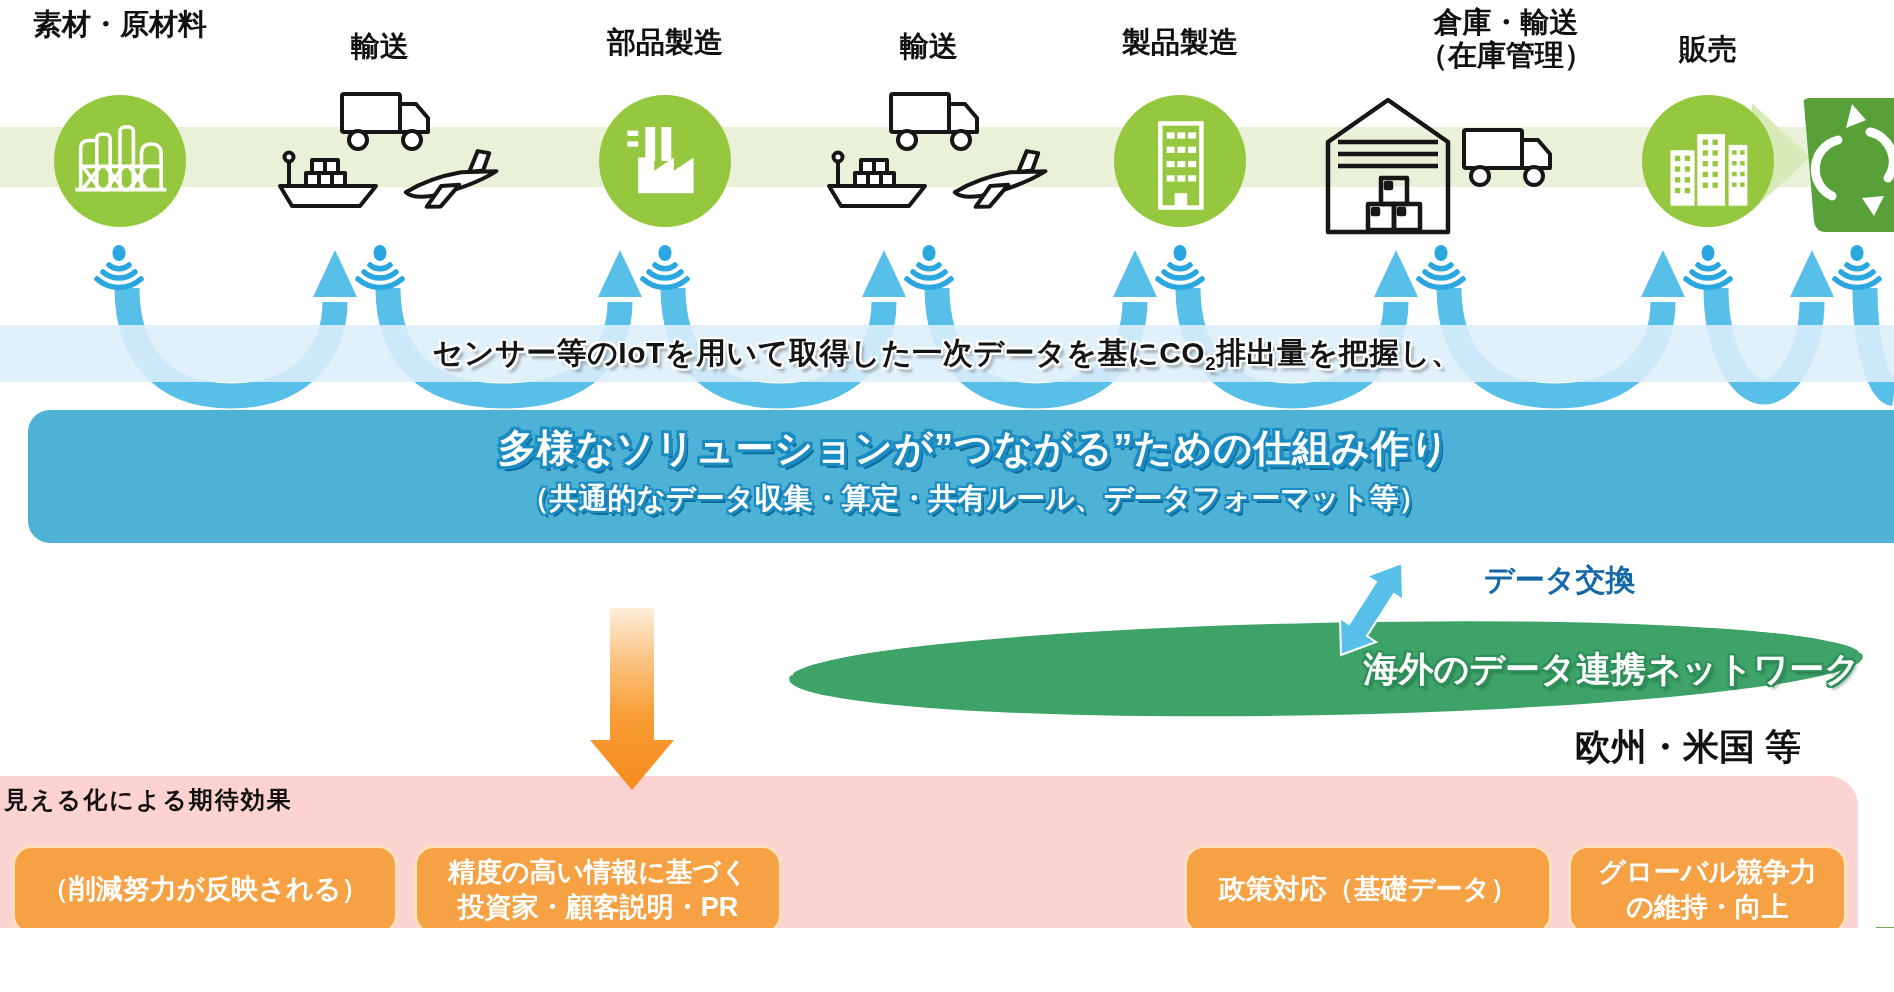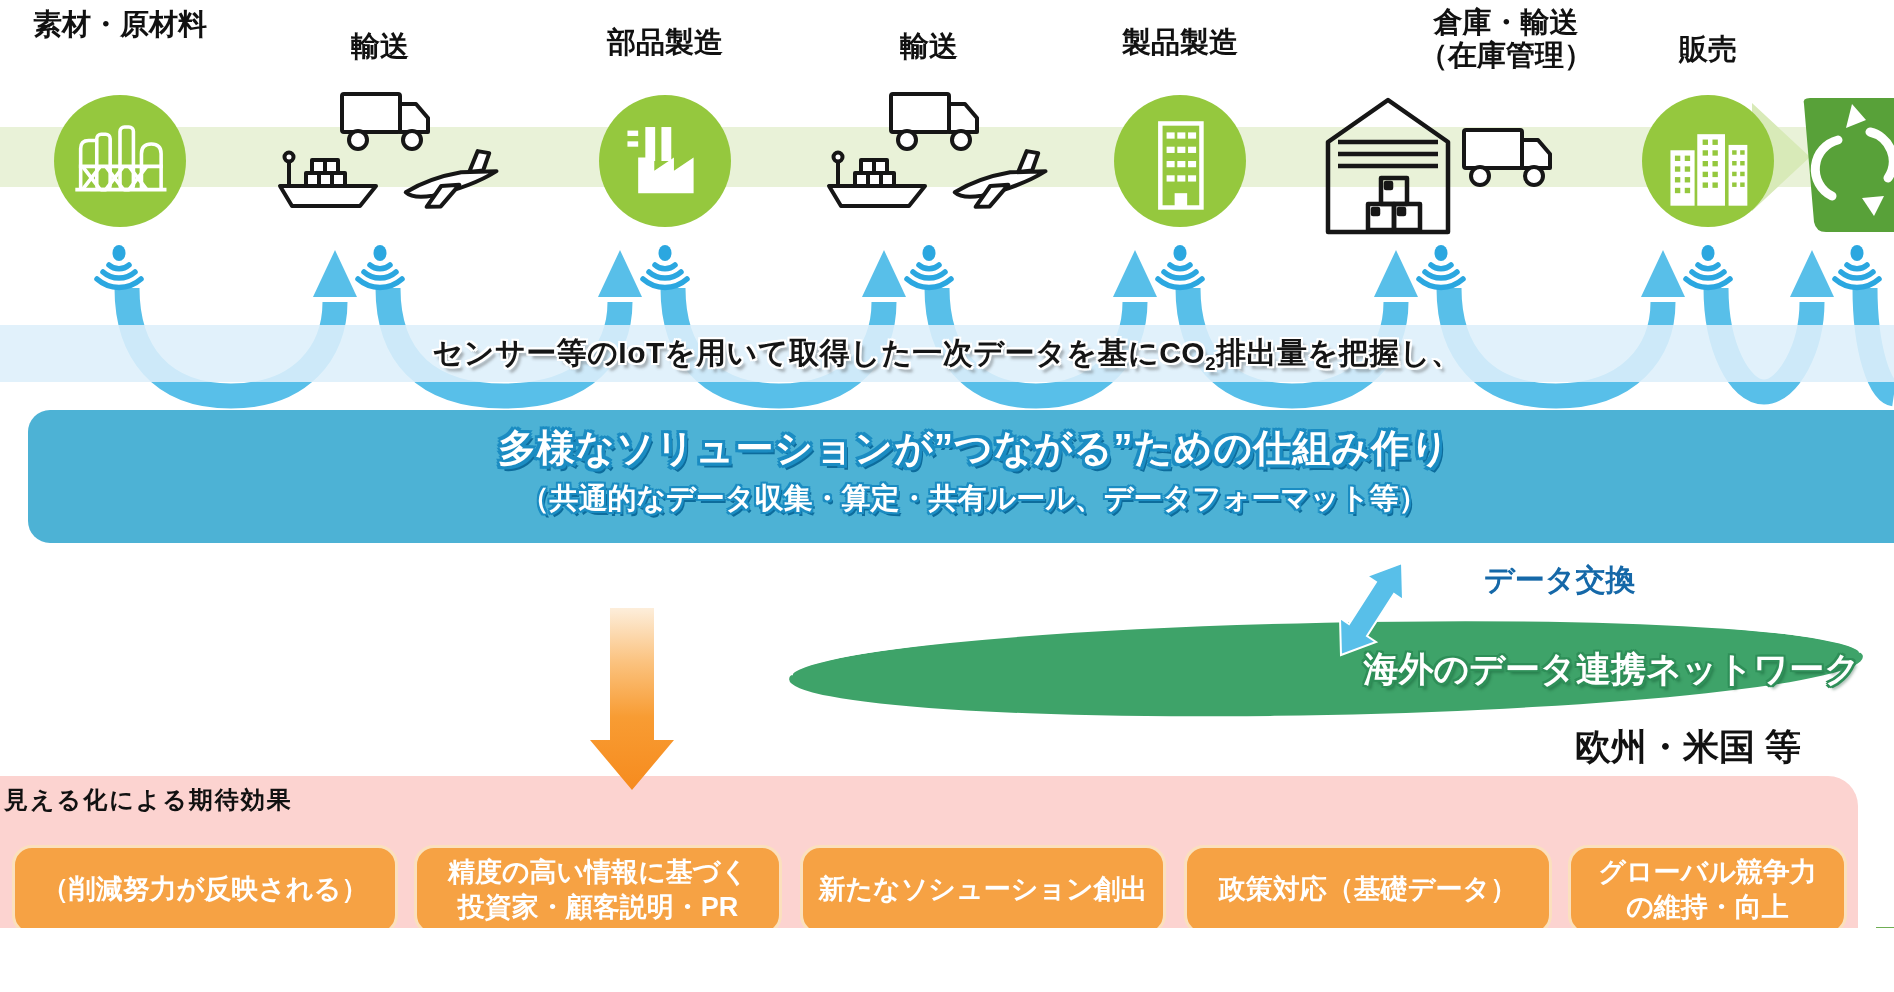--- a/index.html
+++ b/index.html
@@ -295,23 +295,20 @@
   <div class="abs z2" id="effects-panel"></div>
   <div class="abs z2" id="effects-heading">見える化による期待効果</div>
 
   <div class="effect-btn z2" style="left:12px;width:386px">
     <span style="display:block">（削減努力が反映される）</span>
   </div>
   <div class="effect-btn z2" style="left:414px;width:368px">
     <span style="display:block">精度の高い情報に基づく</span>
     <span style="display:block">投資家・顧客説明・PR</span>
   </div>
-  <div class="effect-btn z2" style="left:800px;width:366px">
-    <span style="display:block">新たなソシューション創出</span>
-  </div>
   <div class="effect-btn z2" style="left:1184px;width:368px">
     <span style="display:block">政策対応（基礎データ）</span>
   </div>
   <div class="effect-btn z2" style="left:1568px;width:279px">
     <span style="display:block">グローバル競争力</span>
     <span style="display:block">の維持・向上</span>
   </div>
 
   <div class="abs z3" id="corner-green-box"></div>
 

